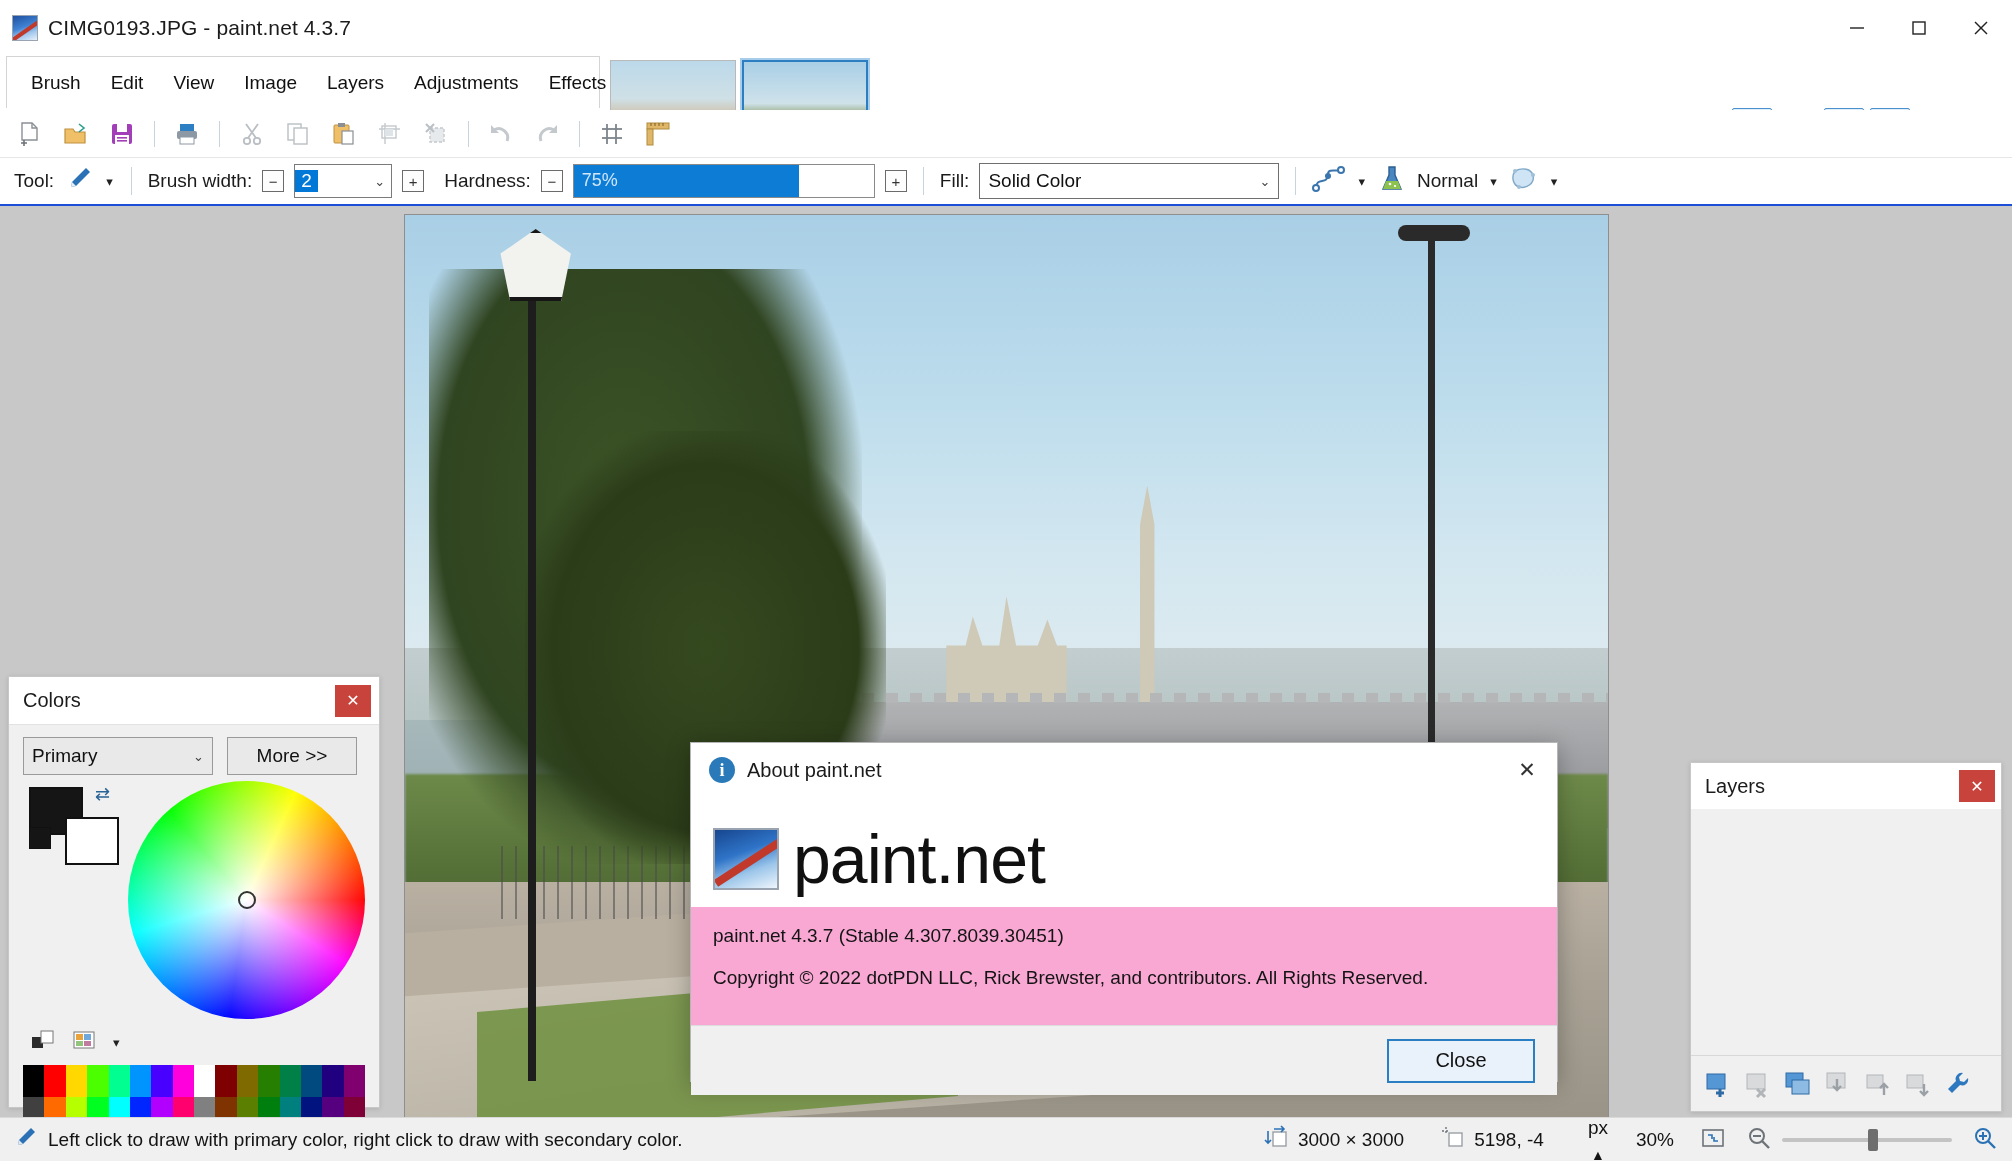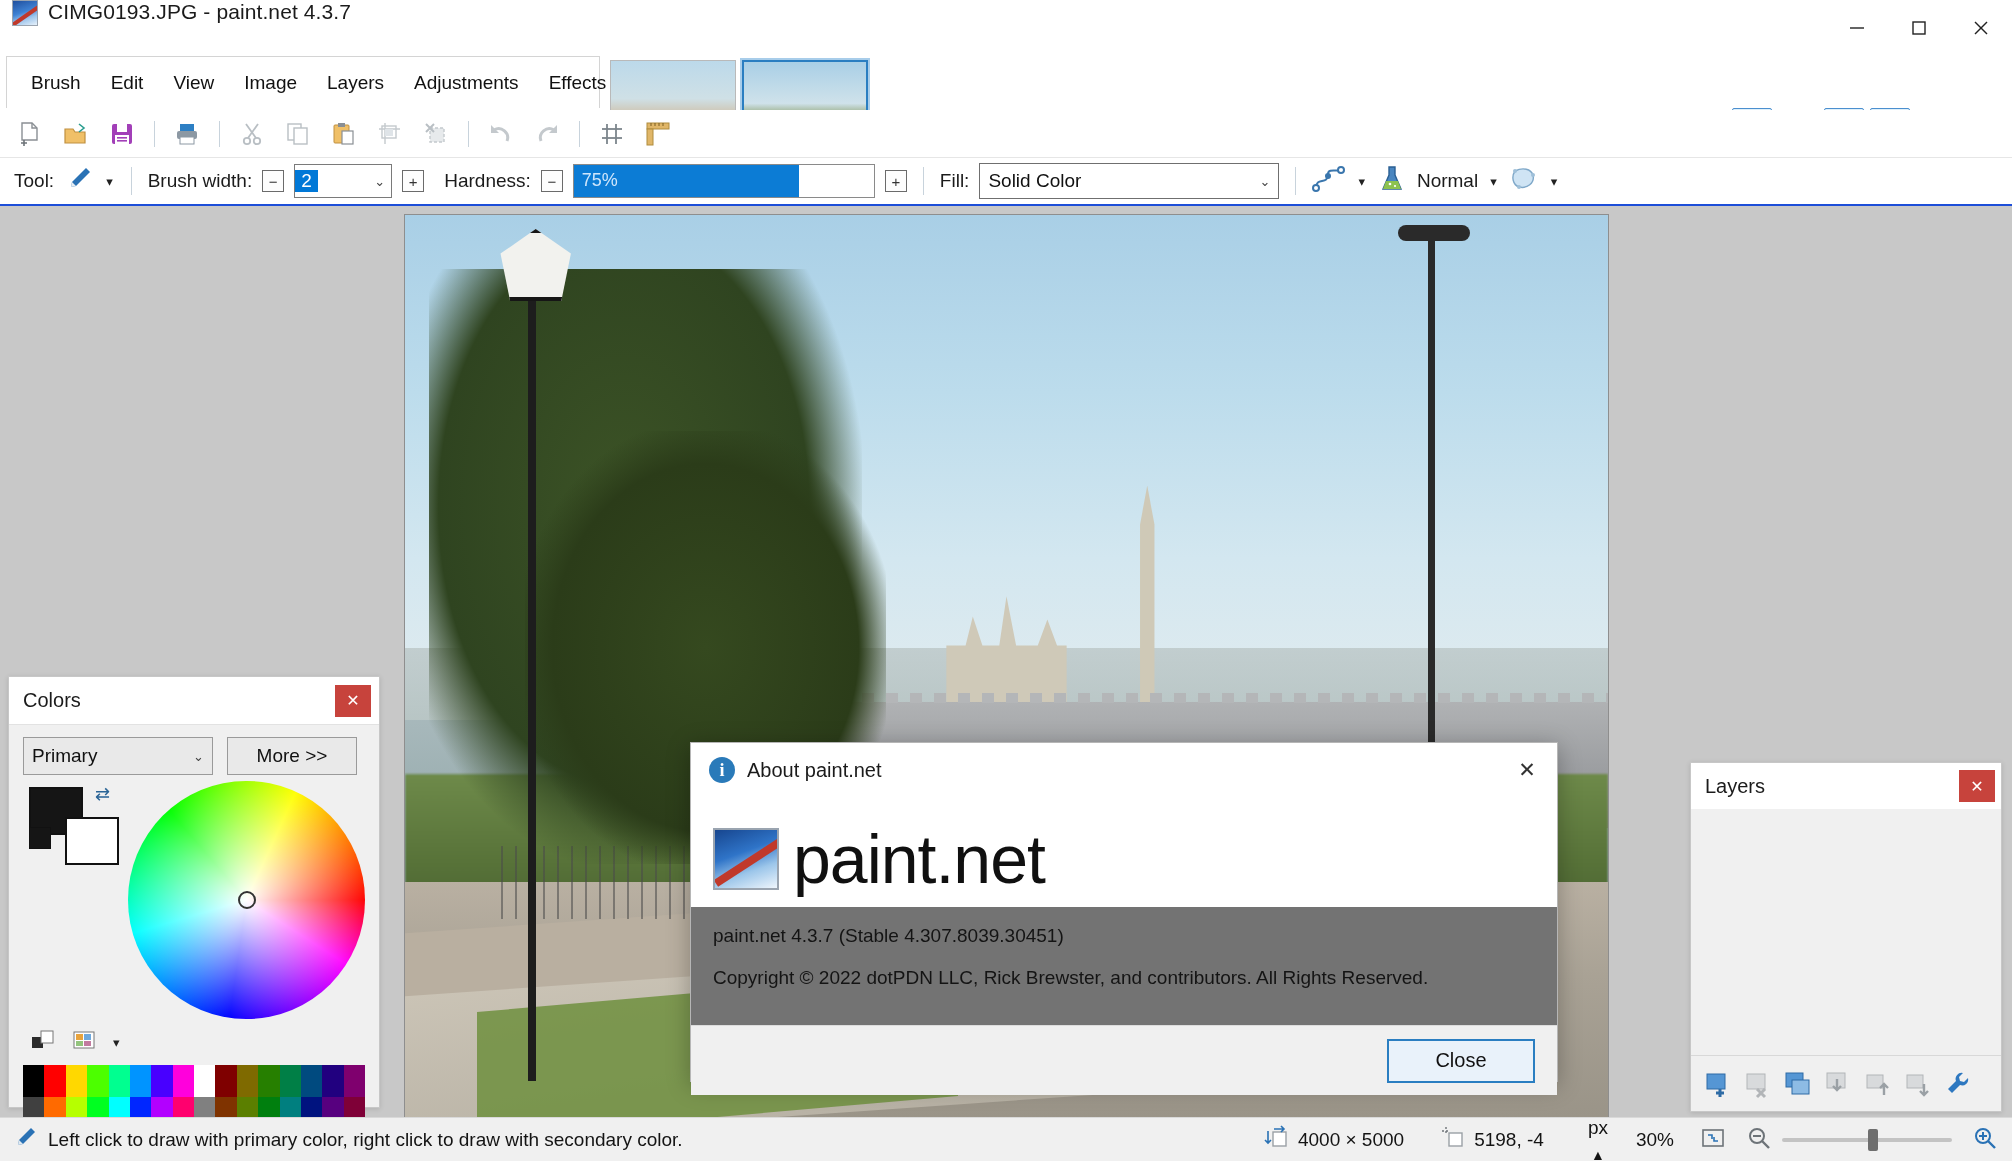--- a/index.html
+++ b/index.html
@@ -9,21 +9,21 @@
     font-family:"Liberation Sans", sans-serif;
     background:#ffffff;
     overflow:hidden;
     position:relative;
     -webkit-font-smoothing:antialiased;
   }
 
   
   .titlebar{
     position:absolute; left:0; top:0; width:2012px; height:56px;
-    background:#ffffff; display:flex; align-items:flex-start;
+    background:#ffffff; display:flex; align-items:center;
   }
   .app-icon{
     width:26px;height:26px;margin-left:12px;margin-right:10px;
     border:1px solid #9aa4b0; position:relative; overflow:hidden;
     background:linear-gradient(160deg,#1f4f9e 0%,#3f82d4 45%,#9fc6ec 70%,#e8f2fb 100%);
   }
   .app-icon:after{
     content:""; position:absolute; left:-3px; top:12px; width:34px;height:4px;
     background:#c0392b; transform:rotate(-35deg);
   }
@@ -314,21 +314,21 @@
   .brand-icon{
     width:66px;height:62px;border:2px solid #9aa4b0; position:relative; overflow:hidden;
     background:linear-gradient(160deg,#17468f 0%,#2f74c8 40%,#9cc6ea 68%,#eef5fc 100%);
     margin-right:14px;
   }
   .brand-icon:after{
     content:""; position:absolute; left:-6px; top:26px; width:86px;height:8px;
     background:#c0392b; transform:rotate(-33deg);
   }
   .brand-text{ font-size:68px; color:#101010; font-weight:300; letter-spacing:-1px; line-height:1; }
-  .dlg-body{ background:#737373; padding:18px 28px 0 22px; height:118px; }
+  .dlg-body{ background:#f9a8d4; padding:18px 28px 0 22px; height:118px; }
   .dlg-line{ font-size:19px; color:#141414; margin-bottom:20px; }
   .dlg-footer{
     background:#f0f0f0; border-top:1px solid #dcdcdc; height:70px;
     display:flex; align-items:center; justify-content:flex-end; padding-right:22px;
   }
   .dlg-close-btn{
     width:148px;height:44px; background:#e9f2fa; border:2px solid #2a7ec1;
     display:flex; align-items:center; justify-content:center; font-size:20px; color:#111;
   }
 
@@ -795,21 +795,21 @@
   <div class="sb-spacer"></div>
 
   <div class="sb-group">
     <div>
       <svg width="26" height="26" viewBox="0 0 26 26">
           <rect x="9" y="7" width="13" height="14" fill="#fff" stroke="#9aa0a5" stroke-width="1.4"></rect>
           <path d="M4 6 v12 M1 15 l3 3 l3 -3" stroke="#2a72b5" stroke-width="1.6" fill="none"></path>
           <path d="M10 4 h10 M17 1 l3 3 l-3 3" stroke="#2a72b5" stroke-width="1.6" fill="none"></path>
         </svg>
     </div>
-    <div class="sb-text">4000 × 5000</div>
+    <div class="sb-text">3000 × 3000</div>
   </div>
 
   <div class="sb-group" style="margin-left:26px;">
     <div>
       <svg width="26" height="26" viewBox="0 0 26 26">
           <rect x="9" y="8" width="13" height="13" fill="#fff" stroke="#9aa0a5" stroke-width="1.4"></rect>
           <path d="M6 2 v8 M2 6 h8" stroke="#6d7378" stroke-width="1.4" stroke-dasharray="2 2"></path>
         </svg>
     </div>
     <div class="sb-text">5198, -4</div>

